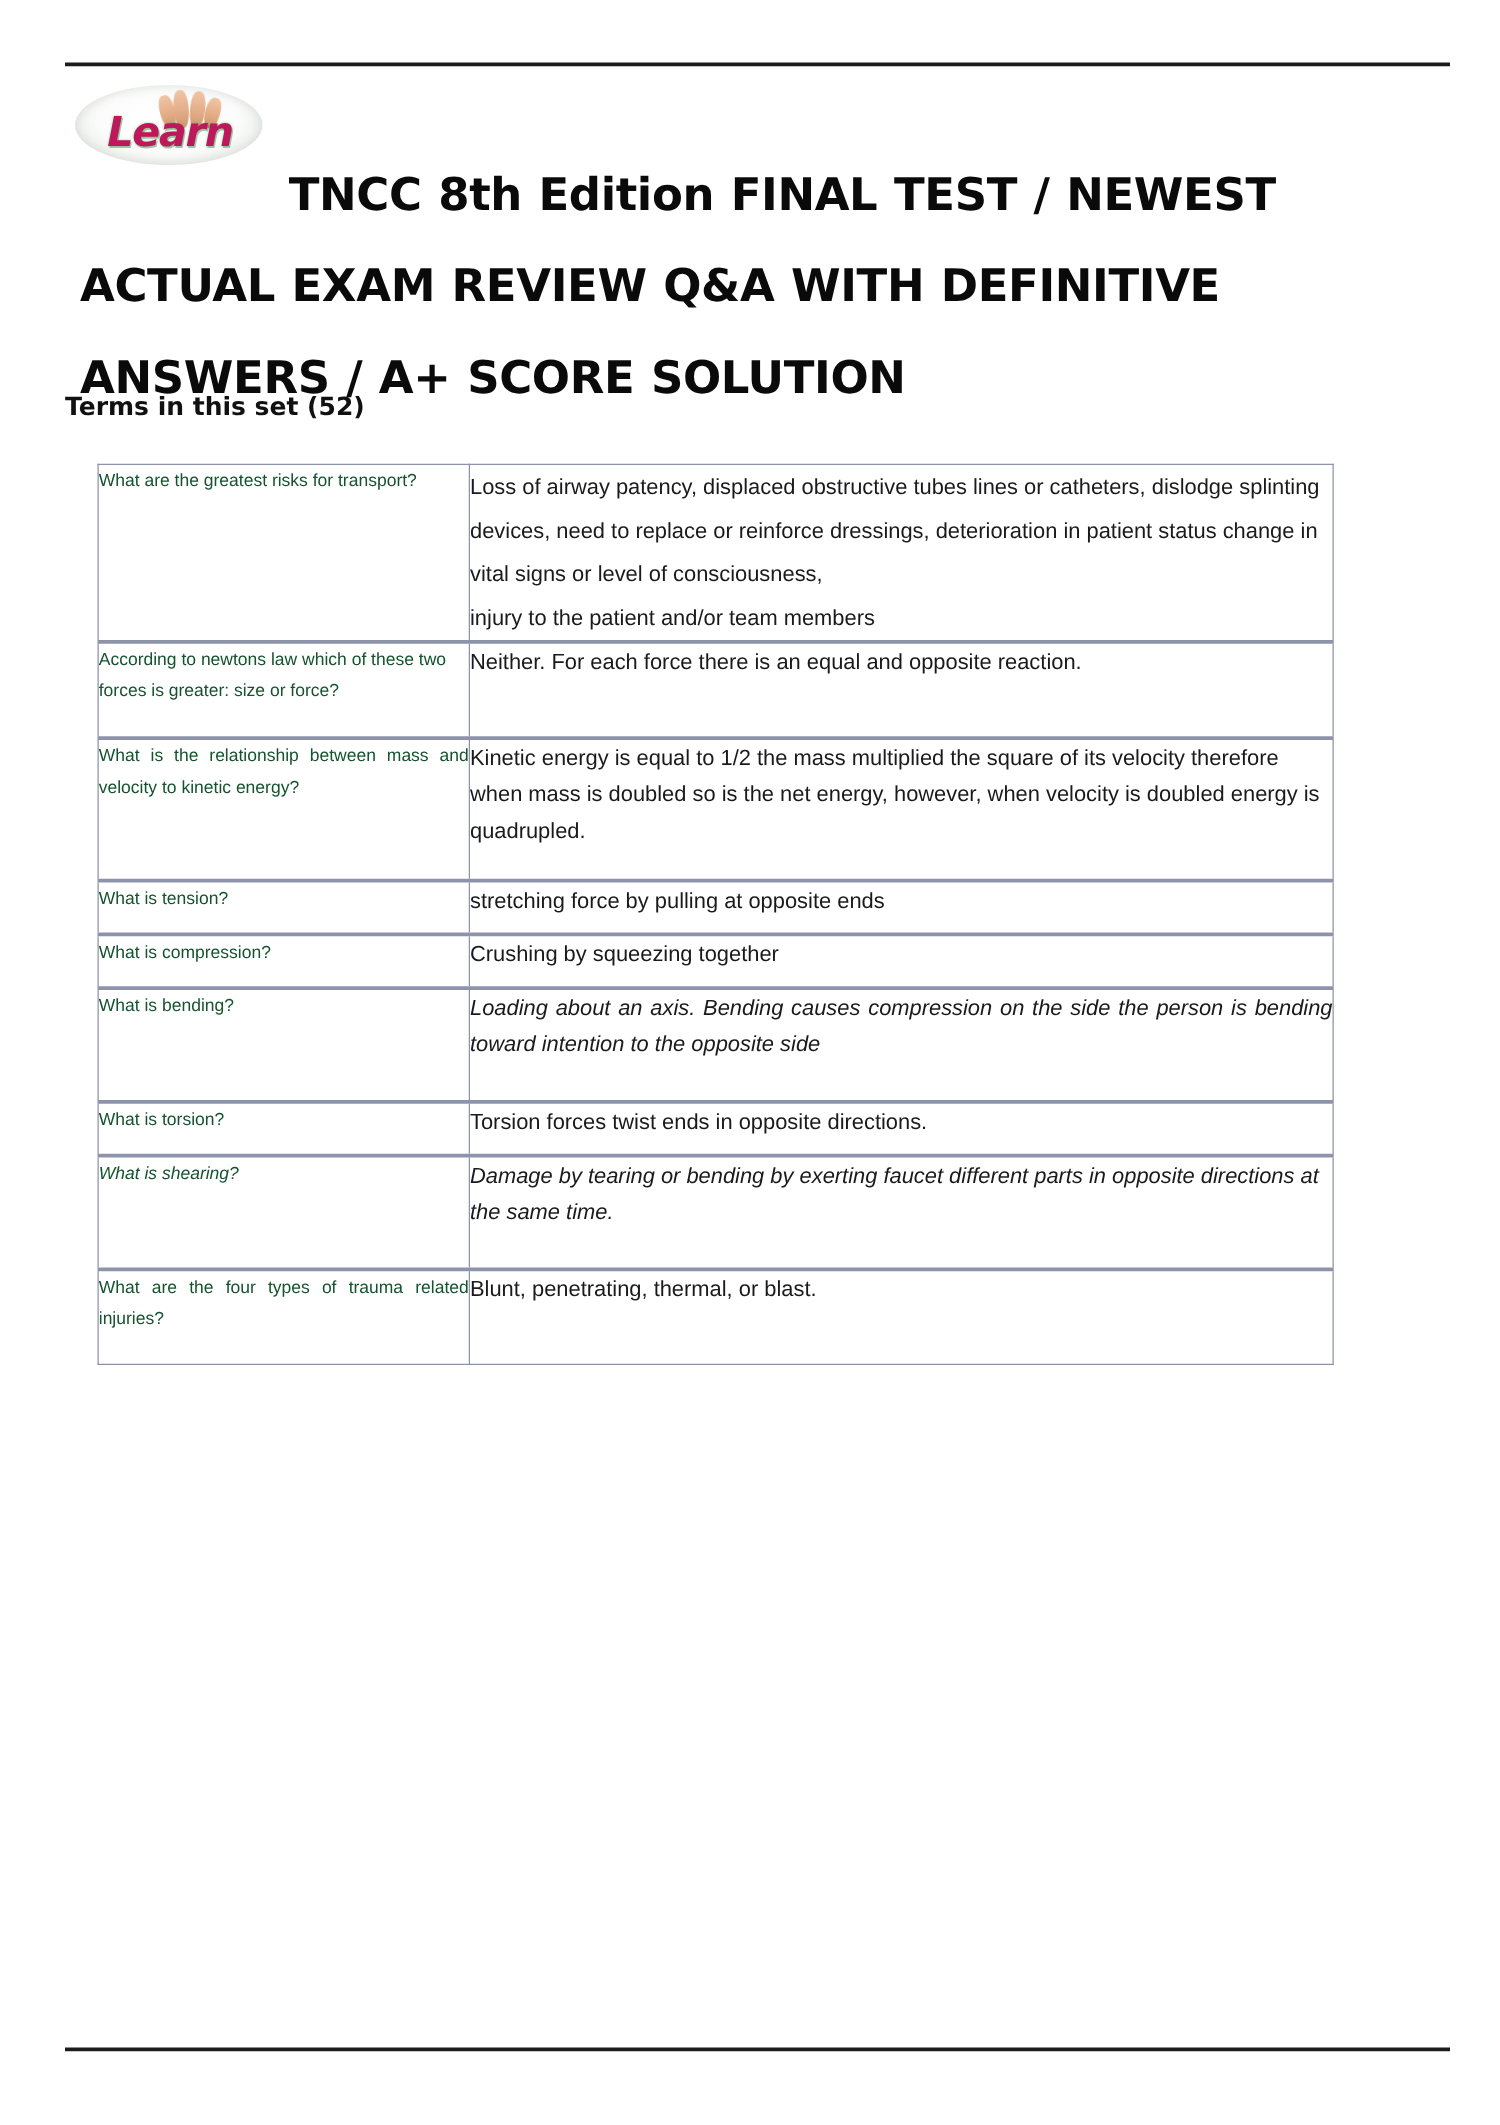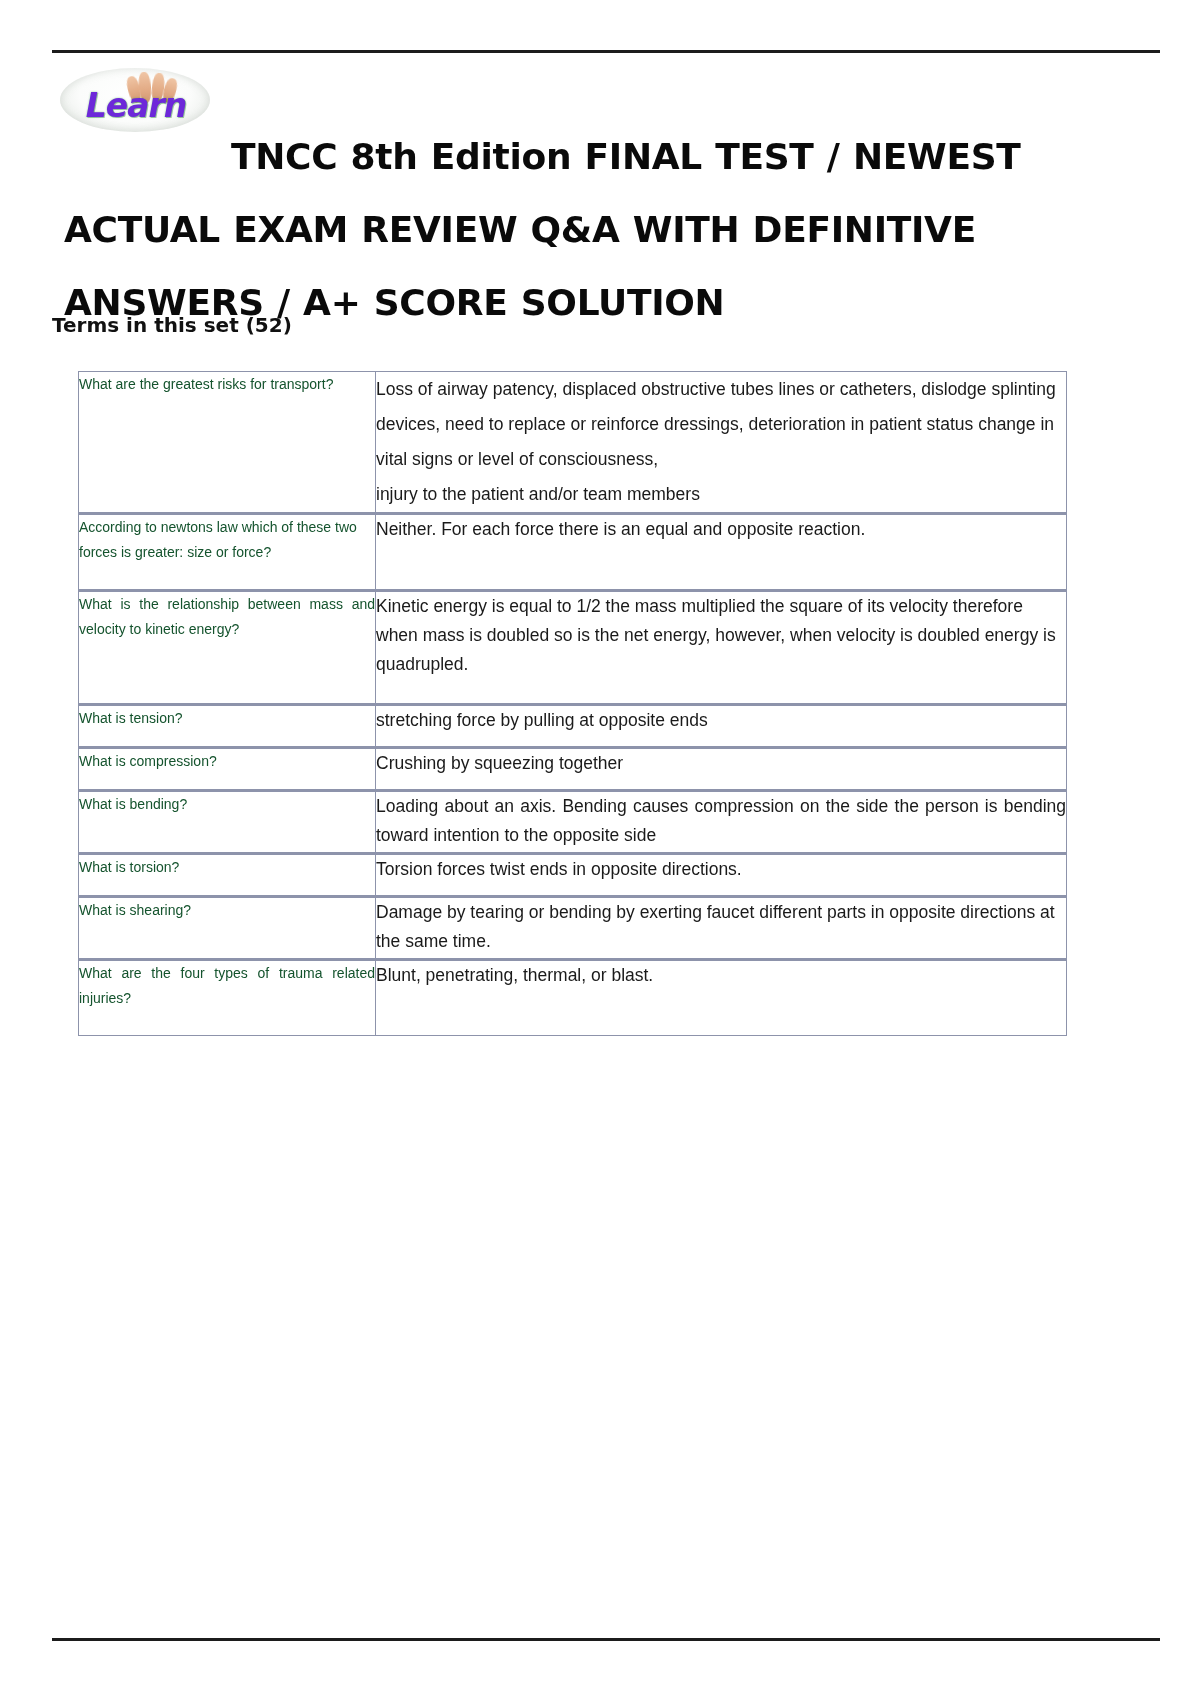--- a/index.html
+++ b/index.html
@@ -77,21 +77,21 @@
     position: absolute;
     left: 14px;
     top: 22px;
     width: 140px;
     text-align: center;
     font-family: "DejaVu Sans", sans-serif;
     font-weight: 700;
     font-style: italic;
     font-size: 33px;
     letter-spacing: -1px;
-    color: #6d28d9;
+    color: #be185d;
     text-shadow: 0 0 2px rgba(47,158,63,0.55), 1px 1px 0 rgba(20,110,30,0.35);
     filter: blur(0.35px);
   }
 
   .doc-title {
     font-family: "DejaVu Sans", sans-serif;
     font-weight: bold;
     font-size: 36px;
     line-height: 73px;
     letter-spacing: -0.3px;
@@ -143,21 +143,21 @@
     font-family: "Liberation Sans", sans-serif;
     font-size: 17.5px;
     line-height: 29px;
     color: #1a1a1a;
   }
   .j { text-align: justify; text-justify: inter-word; }
   .wide { line-height: 35px; }
   .pad-lg { padding-bottom: 34px; }
   .pad-md { padding-bottom: 24px; }
   .pad-xs { padding-bottom: 11px; }
-  .pad-sm { padding-bottom: 2px; }
+  .pad-sm { padding-bottom: 30px; font-style: italic; }
   .thickline { border-top-width: 3px !important; border-top-color: #8d93ab !important; }
 </style>
 </head>
 <body>
 
 <div class="page">
 
   <div class="rule rule-top"></div>
 
   <div class="header">

